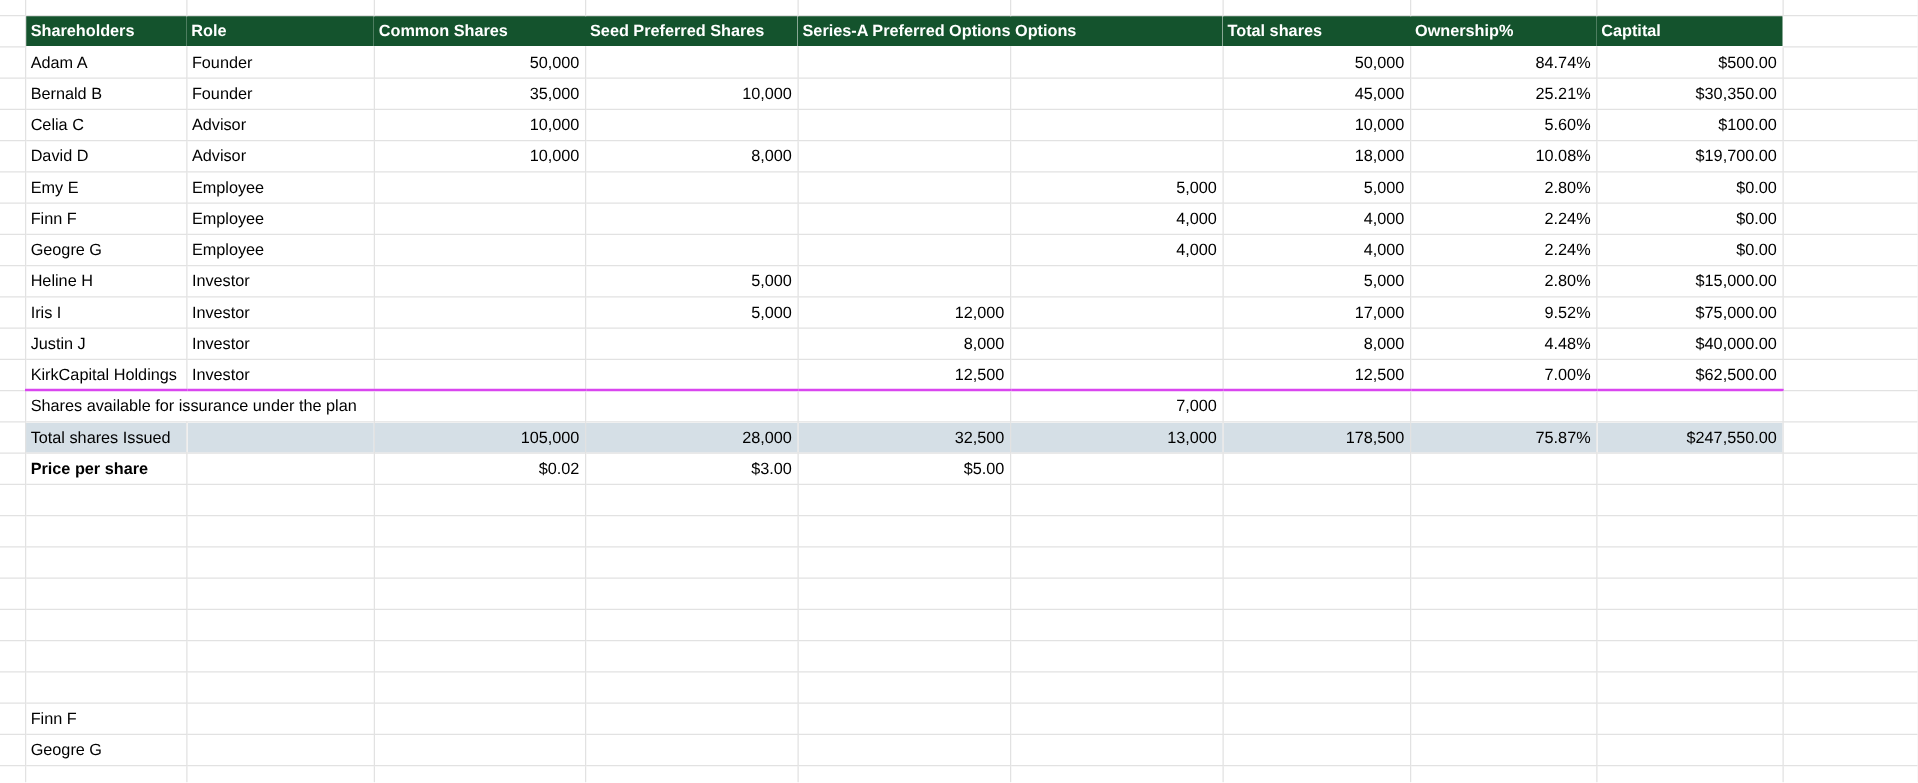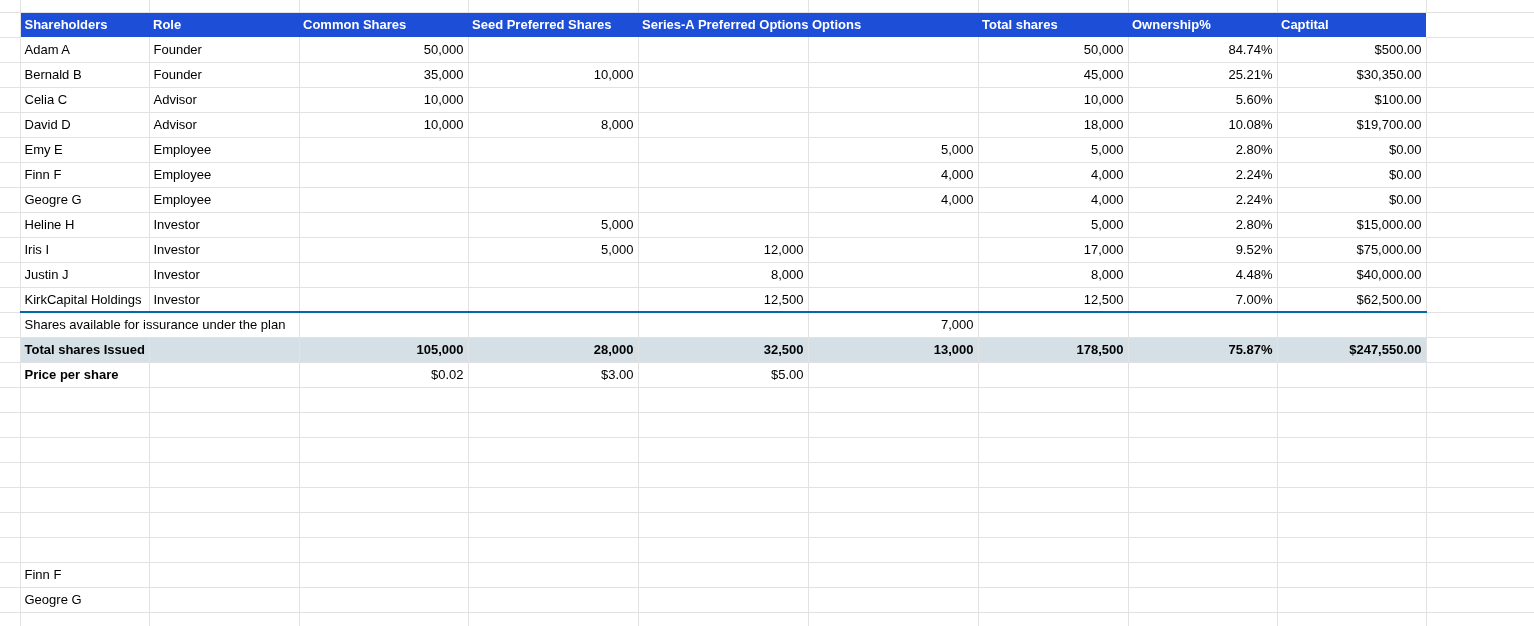--- a/index.html
+++ b/index.html
@@ -10,34 +10,34 @@
     font-size:13px;
     color:#000;
     overflow:hidden;
     white-space:nowrap;
     height:25px;
     box-sizing:border-box;
     vertical-align:middle;
   }
   td{border-right:1px solid #e2e2e2;border-bottom:1px solid #e2e2e2;background:#fff;}
   th{
-    background:#1d4ed8;
+    background:#14532d;
     color:#fff;
     font-weight:bold;
     text-align:left;
     border:none;
   }
   .c-num{text-align:right;}
   .c-text{text-align:left;}
   .gutter{background:#fff;}
   .tail{background:#fff;}
   .row-top td{height:12px;}
   .row-bottom td{height:14px;border-bottom:none;}
-  .row-thick td:not(.gutter):not(.tail){border-bottom:2px solid #0369a1;}
-  .row-total td:not(.gutter):not(.tail){background:#d5dfe6;font-weight:bold;}
+  .row-thick td:not(.gutter):not(.tail){border-bottom:2px solid #d946ef;}
+  .row-total td:not(.gutter):not(.tail){background:#d5dfe6;font-weight:normal;}
   .b{font-weight:bold;margin-left:44px;}
 </style>
 </head>
 <body>
 
 <table class="sheet">
   <colgroup>
     <col style="width:20px">
     <col style="width:129px">
     <col style="width:150px">

